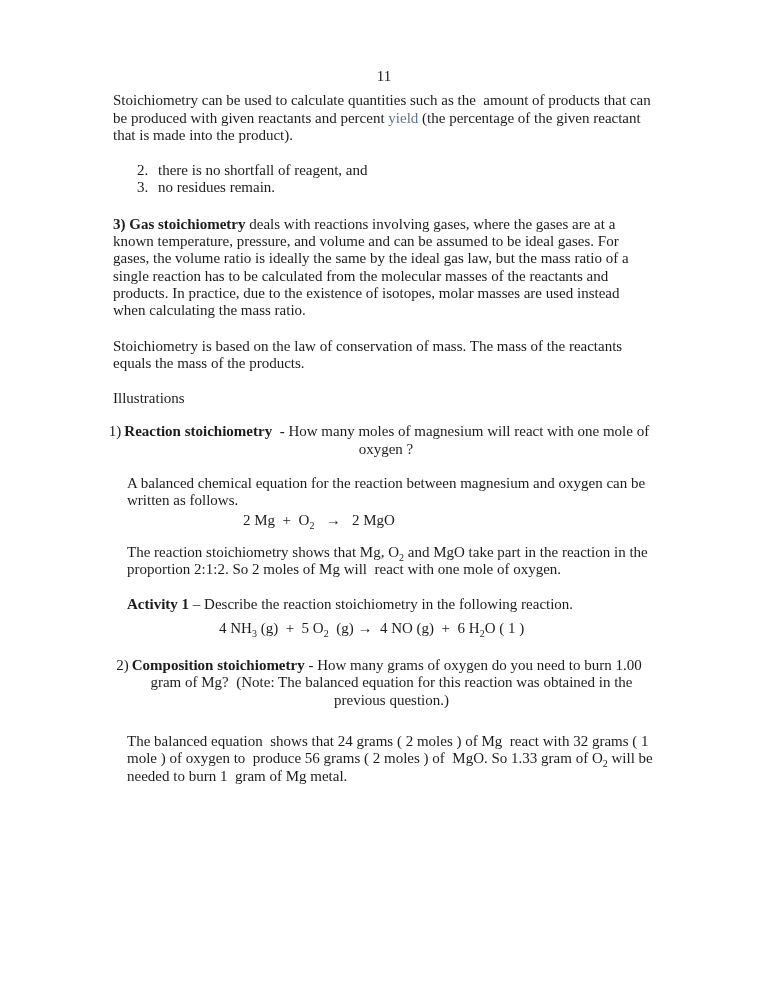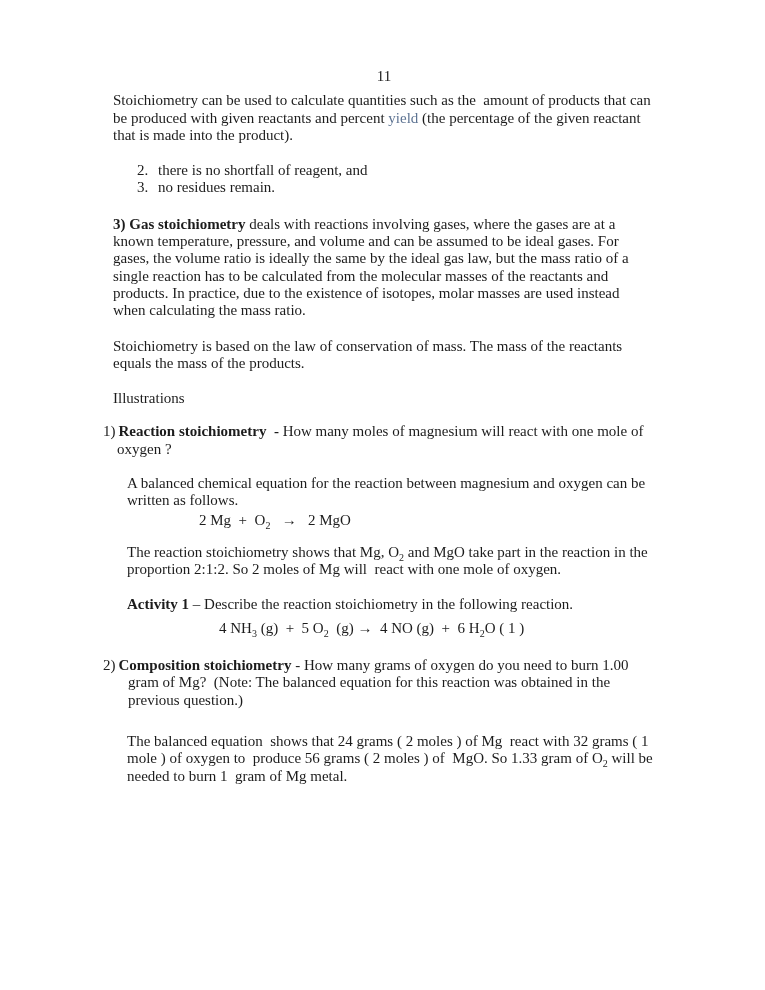--- a/index.html
+++ b/index.html
@@ -23,27 +23,27 @@
   .page-number {
     text-align: center;
     margin: 0 0 7px 0;
   }
   p, .block { margin: 0; }
   .para          { margin-bottom: 18px; }
   .para-tight    { margin-bottom: 15px; }
   .olist         { margin: 0 0 19px 24px; }
   .oli-num       { display: inline-block; width: 21px; }
   .heading       { font-weight: normal; margin-bottom: 16px; }
-  .num-item      { margin: 0 0 17px -10px; padding-left: 14px; text-indent: -14px; }
+  .num-item      { margin: 0 0 17px -10px; padding-left: 14px; text-indent: -14px; text-align: center; }
   .num-item.indent-lg { padding-left: 25px; text-indent: -25px; margin-bottom: 24px; }
   .item-marker   { margin-right: 3px; }
   .inner         { margin-left: 14px; }
   .inner-para    { margin-bottom: 17px; }
   .no-gap        { margin-bottom: 0; }
-  .equation      { margin: 2px 0 15px 72px; }
+  .equation      { margin: 2px 0 15px 116px; }
   .equation-2    { margin: 0 0 20px 92px; }
   .act-gap       { margin-bottom: 7px; }
   b { font-weight: bold; }
   sub { font-size: 10px; line-height: 0; }
   .link { color: var(--link-color, #5d7392); cursor: pointer; }
 </style>
 </head>
 <body>
 
 <div class="page">

